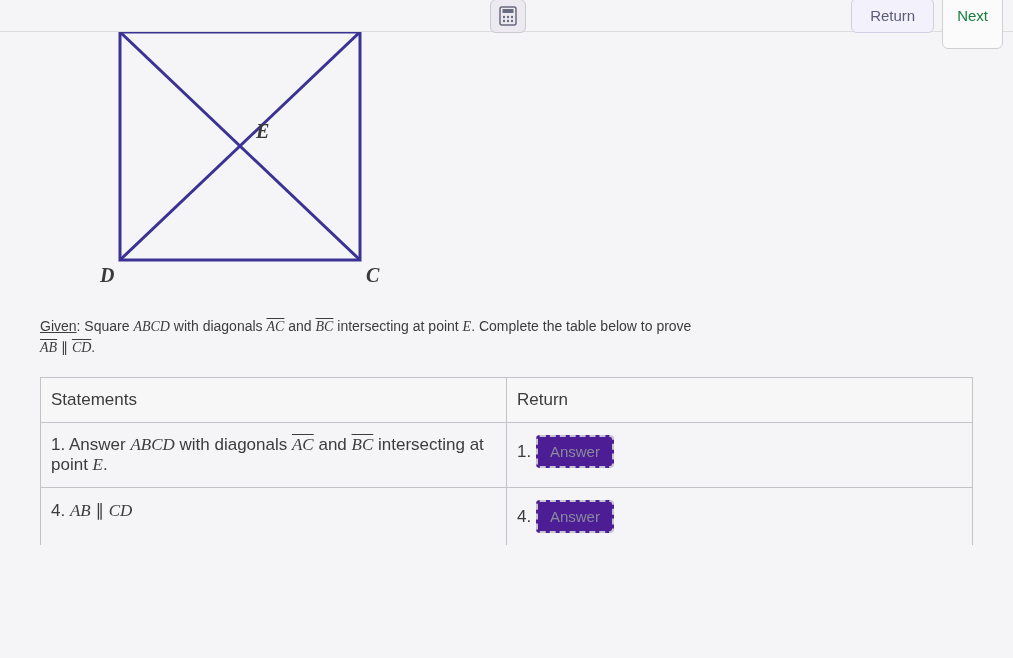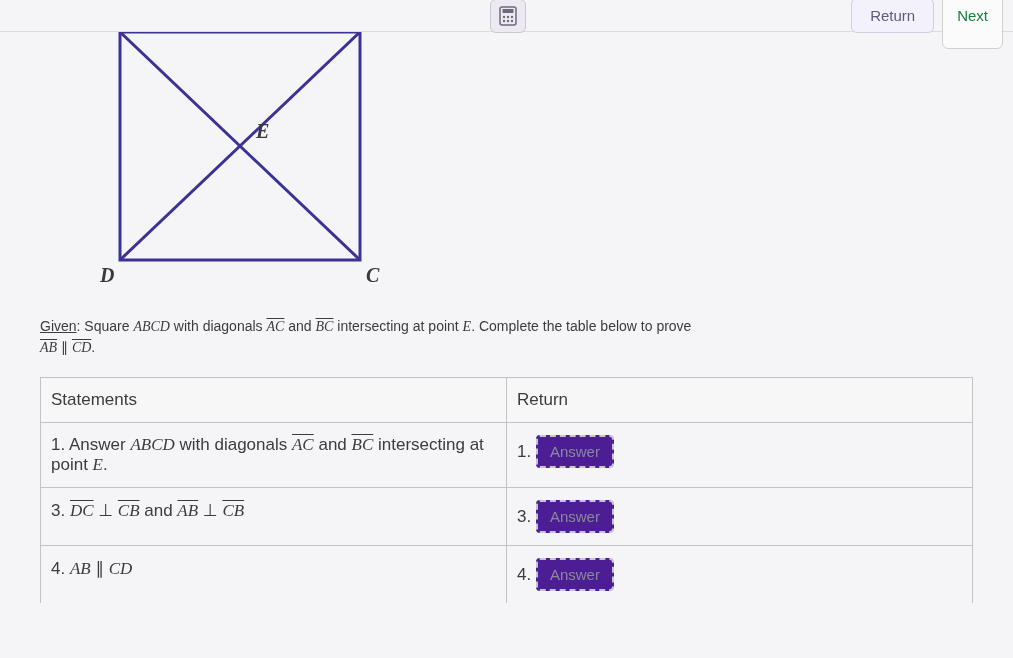--- a/index.html
+++ b/index.html
@@ -142,30 +142,20 @@
       <td>
         <span>1.</span><span> Answer </span><span class="mi">ABCD</span><span> with diagonals </span><span class="seg">AC</span><span> and </span><span class="seg">BC</span><span> intersecting at point </span><span class="mi">E</span><span>.</span>
       </td>
       <td>
         <span>1.</span>
         <span class="answer-slot">Answer</span>
       </td>
     </tr>
 
 
-    <tr>
-      <td>
-        <span>3.</span>
-        <span class="seg">DC</span><span> ⊥ </span><span class="seg">CB</span><span> and </span><span class="seg">AB</span><span> ⊥ </span><span class="seg">CB</span>
-      </td>
-      <td>
-        <span>3.</span>
-        <span class="answer-slot">Answer</span>
-      </td>
-    </tr>
 
     <tr>
       <td style="border-bottom:none">
         <span>4.</span>
         <span class="mi">AB</span><span> ∥ </span><span class="mi">CD</span>
       </td>
       <td style="border-bottom:none">
         <span>4.</span>
         <span class="answer-slot">Answer</span>
       </td>

